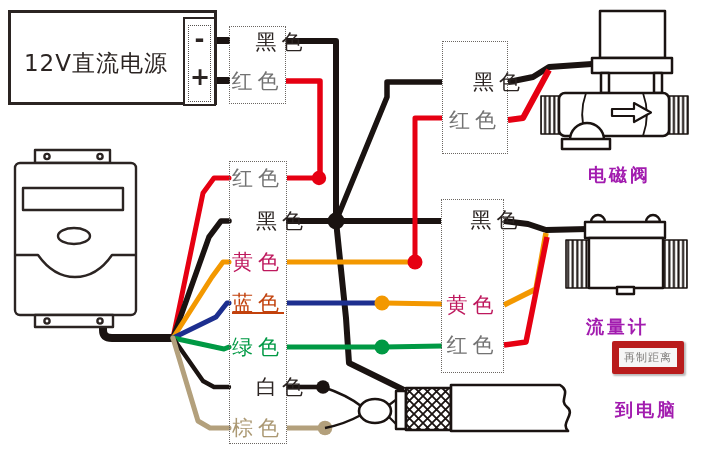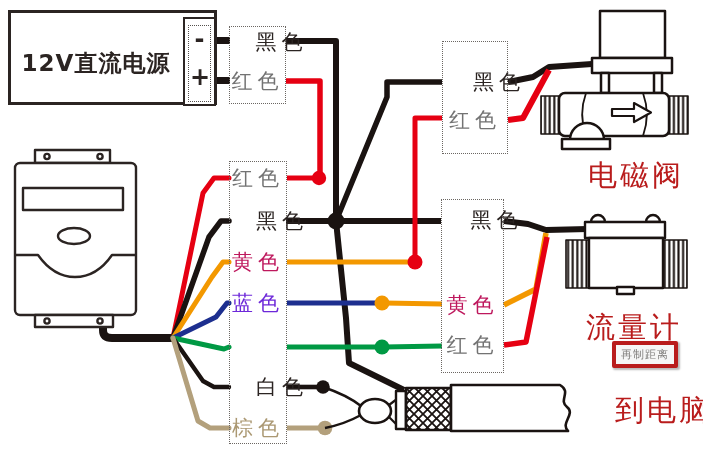--- a/index.html
+++ b/index.html
@@ -14,35 +14,35 @@
   
   .dot-box{border:1.6px dotted #6b6662;background:transparent;}
   
   .lbl{
     position:absolute;text-align:center;white-space:nowrap;
     font-size:21px;line-height:24px;letter-spacing:5px;font-weight:500;
   }
   .c-black {color:#2b2422;margin-left:24px;}
   .c-red   {color:#737373;}
   .c-yellow{color:#be185d;}
-  .c-blue  {color:#6d28d9;}
+  .c-blue  {color:#c2410c;text-decoration:underline;}
   .c-green {color:#009944;}
   .c-brown {color:#ab9872;}
   .dev-name{
-    position:absolute;color:#b91c1c;font-size:29px;line-height:28px;
-    letter-spacing:3px;white-space:nowrap;font-weight:400;
+    position:absolute;color:#a21caf;font-size:18px;line-height:28px;
+    letter-spacing:3px;white-space:nowrap;font-weight:700;
   }
   .power-title{
     position:absolute;color:#2b2422;font-size:23px;line-height:26px;
-    letter-spacing:1px;text-align:center;white-space:nowrap;font-weight:700;
+    letter-spacing:1px;text-align:center;white-space:nowrap;font-weight:400;
   }
   .battery-sign{position:absolute;color:#2b2422;font-size:24px;line-height:22px;
     text-align:center;font-weight:600;}
   .watermark{
-    position:absolute;background:#f6f6f6;border:4px solid #b91c1c;border-radius:2px;
+    position:absolute;background:#f6f6f6;border:7px solid #b91c1c;border-radius:2px;
     box-shadow:1.5px 1.5px 2px rgba(0,0,0,.28);
     color:#7f7d7b;font-size:11px;line-height:13px;padding:3px 5px;letter-spacing:1px;
     white-space:nowrap;
   }
 </style>
 </head>
 <body>
 
 <div class="stage">
 
@@ -180,20 +180,21 @@
 
   <div class="abs dot-box" style="left:229px;top:26px;width:57px;height:78px;"></div>
   <div class="lbl c-black" style="left:230px;top:30px;width:55px;">黑色</div>
   <div class="lbl c-red" style="left:230px;top:69px;width:55px;">红色</div>
 
   <div class="abs dot-box" style="left:229px;top:161px;width:58px;height:283px;"></div>
   <div class="lbl c-red" style="left:231px;top:166px;width:54px;">红色</div>
   <div class="lbl c-black" style="left:231px;top:209px;width:54px;">黑色</div>
   <div class="lbl c-yellow" style="left:231px;top:250px;width:54px;">黄色</div>
   <div class="lbl c-blue" style="left:231px;top:291px;width:54px;">蓝色</div>
+  <div class="lbl c-green" style="left:231px;top:335px;width:54px;">绿色</div>
   <div class="lbl c-brown" style="left:231px;top:416px;width:54px;">棕色</div>
   <div class="lbl c-black" style="left:231px;top:375px;width:54px;">白色</div>
 
   <div class="abs dot-box" style="left:442px;top:41px;width:66px;height:113px;"></div>
   <div class="lbl c-black" style="left:444px;top:70px;width:62px;">黑色</div>
   <div class="lbl c-red" style="left:444px;top:108px;width:62px;">红色</div>
   <div class="dev-name" style="left:588px;top:161px;">电磁阀</div>
 
   <div class="abs dot-box" style="left:441px;top:199px;width:63px;height:174px;"></div>
   <div class="lbl c-black" style="left:443px;top:208px;width:59px;">黑色</div>

